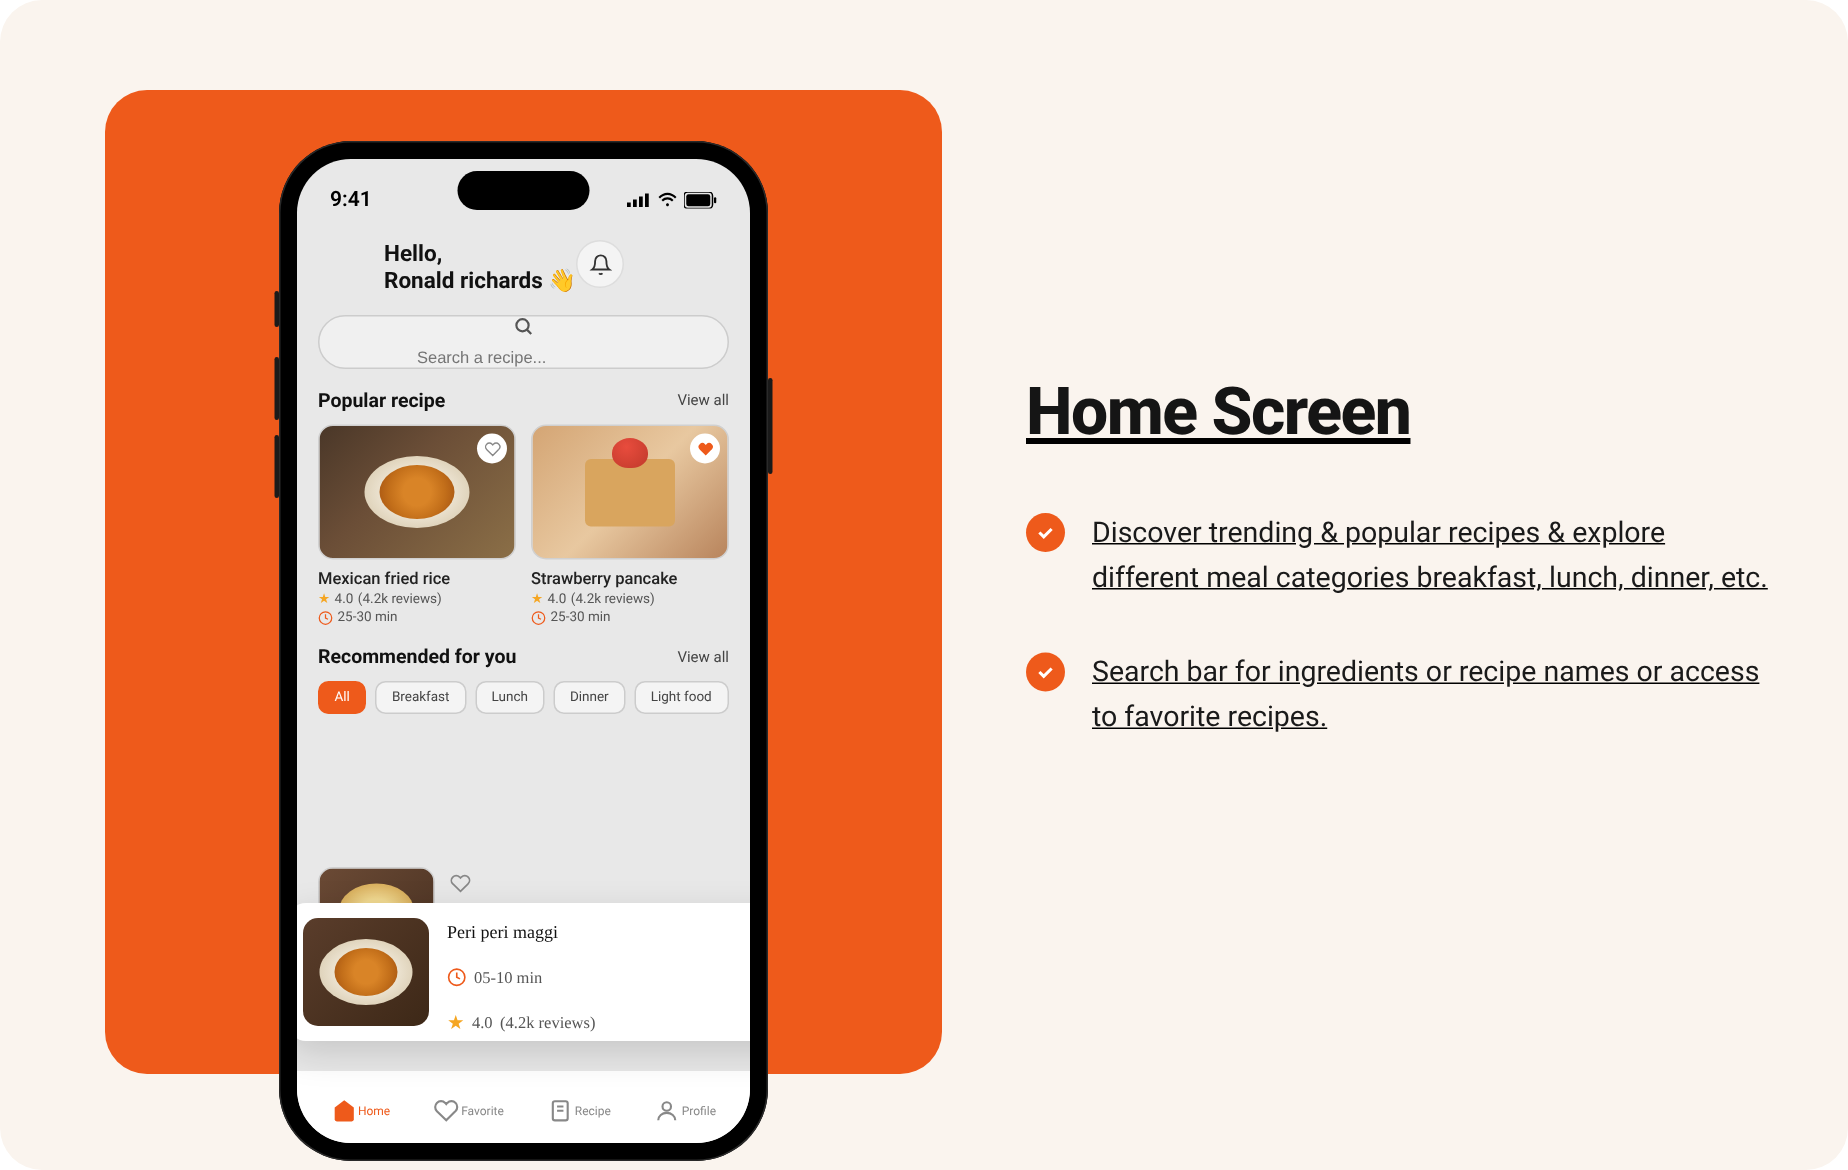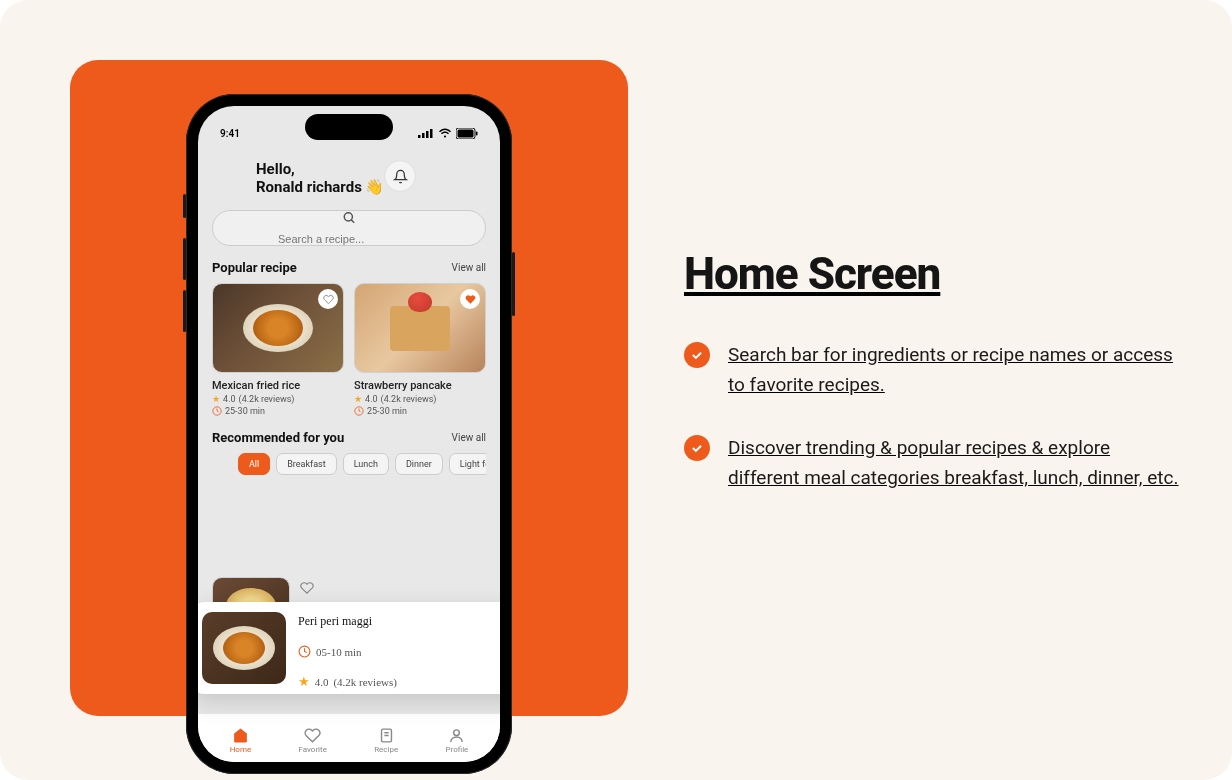--- a/index.html
+++ b/index.html
@@ -60,21 +60,21 @@
   z-index: 10;
 }
 .status-bar {
   display: flex;
   justify-content: space-between;
   align-items: center;
   padding: 14px 22px 0;
   height: 40px;
 }
 .status-time {
-  font-size: 10px;
+  font-size: 14px;
   font-weight: 600;
 }
 .status-icons {
   display: flex;
   gap: 4px;
   align-items: center;
 }
 .content {
   padding: 14px 14px 0;
 }
@@ -218,21 +218,20 @@
   gap: 3px;
   margin-top: 2px;
 }
 .star { color: #f5a623; }
 .clock { color: #ee5a1b; }
 .chip-row {
   display: flex;
   gap: 6px;
   margin-top: 8px;
   overflow: hidden;
-  margin-left: 26px;
 }
 .chip {
   padding: 5px 10px;
   border-radius: 7px;
   font-size: 9px;
   border: 1px solid #ccc;
   background: #f4f4f4;
   color: #444;
   white-space: nowrap;
 }
@@ -276,21 +275,21 @@
   right: 0;
   height: 48px;
   background: #fff;
   display: flex;
   justify-content: space-around;
   align-items: center;
   padding: 4px 8px 0;
 }
 .nav-item {
   display: flex;
-  flex-direction: column;
+  flex-direction: row;
   align-items: center;
   gap: 1px;
   color: #888;
   font-size: 8px;
 }
 .nav-item.active { color: #ee5a1b; }
 .floating-card {
   position: absolute;
   left: -6px;
   top: 496px;
@@ -570,25 +569,25 @@
 
   <div class="right-panel">
     <h1 class="right-title">Home Screen</h1>
     <div class="feature-list">
       <div class="feature-item">
         <div class="check-circle">
           <svg width="14" height="14" viewBox="0 0 24 24" fill="none" stroke="#fff" stroke-width="3.5">
               <polyline points="5 12 10 17 19 8"></polyline>
             </svg>
         </div>
-        <div class="feature-text">Search bar for ingredients or recipe names or access to favorite recipes.</div>
+        <div class="feature-text">Discover trending &amp; popular recipes &amp; explore different meal categories breakfast, lunch, dinner, etc.</div>
       </div>
       <div class="feature-item">
         <div class="check-circle">
           <svg width="14" height="14" viewBox="0 0 24 24" fill="none" stroke="#fff" stroke-width="3.5">
               <polyline points="5 12 10 17 19 8"></polyline>
             </svg>
         </div>
-        <div class="feature-text">Discover trending &amp; popular recipes &amp; explore different meal categories breakfast, lunch, dinner, etc.</div>
+        <div class="feature-text">Search bar for ingredients or recipe names or access to favorite recipes.</div>
       </div>
     </div>
   </div>
 </div>
 
 </body></html>

